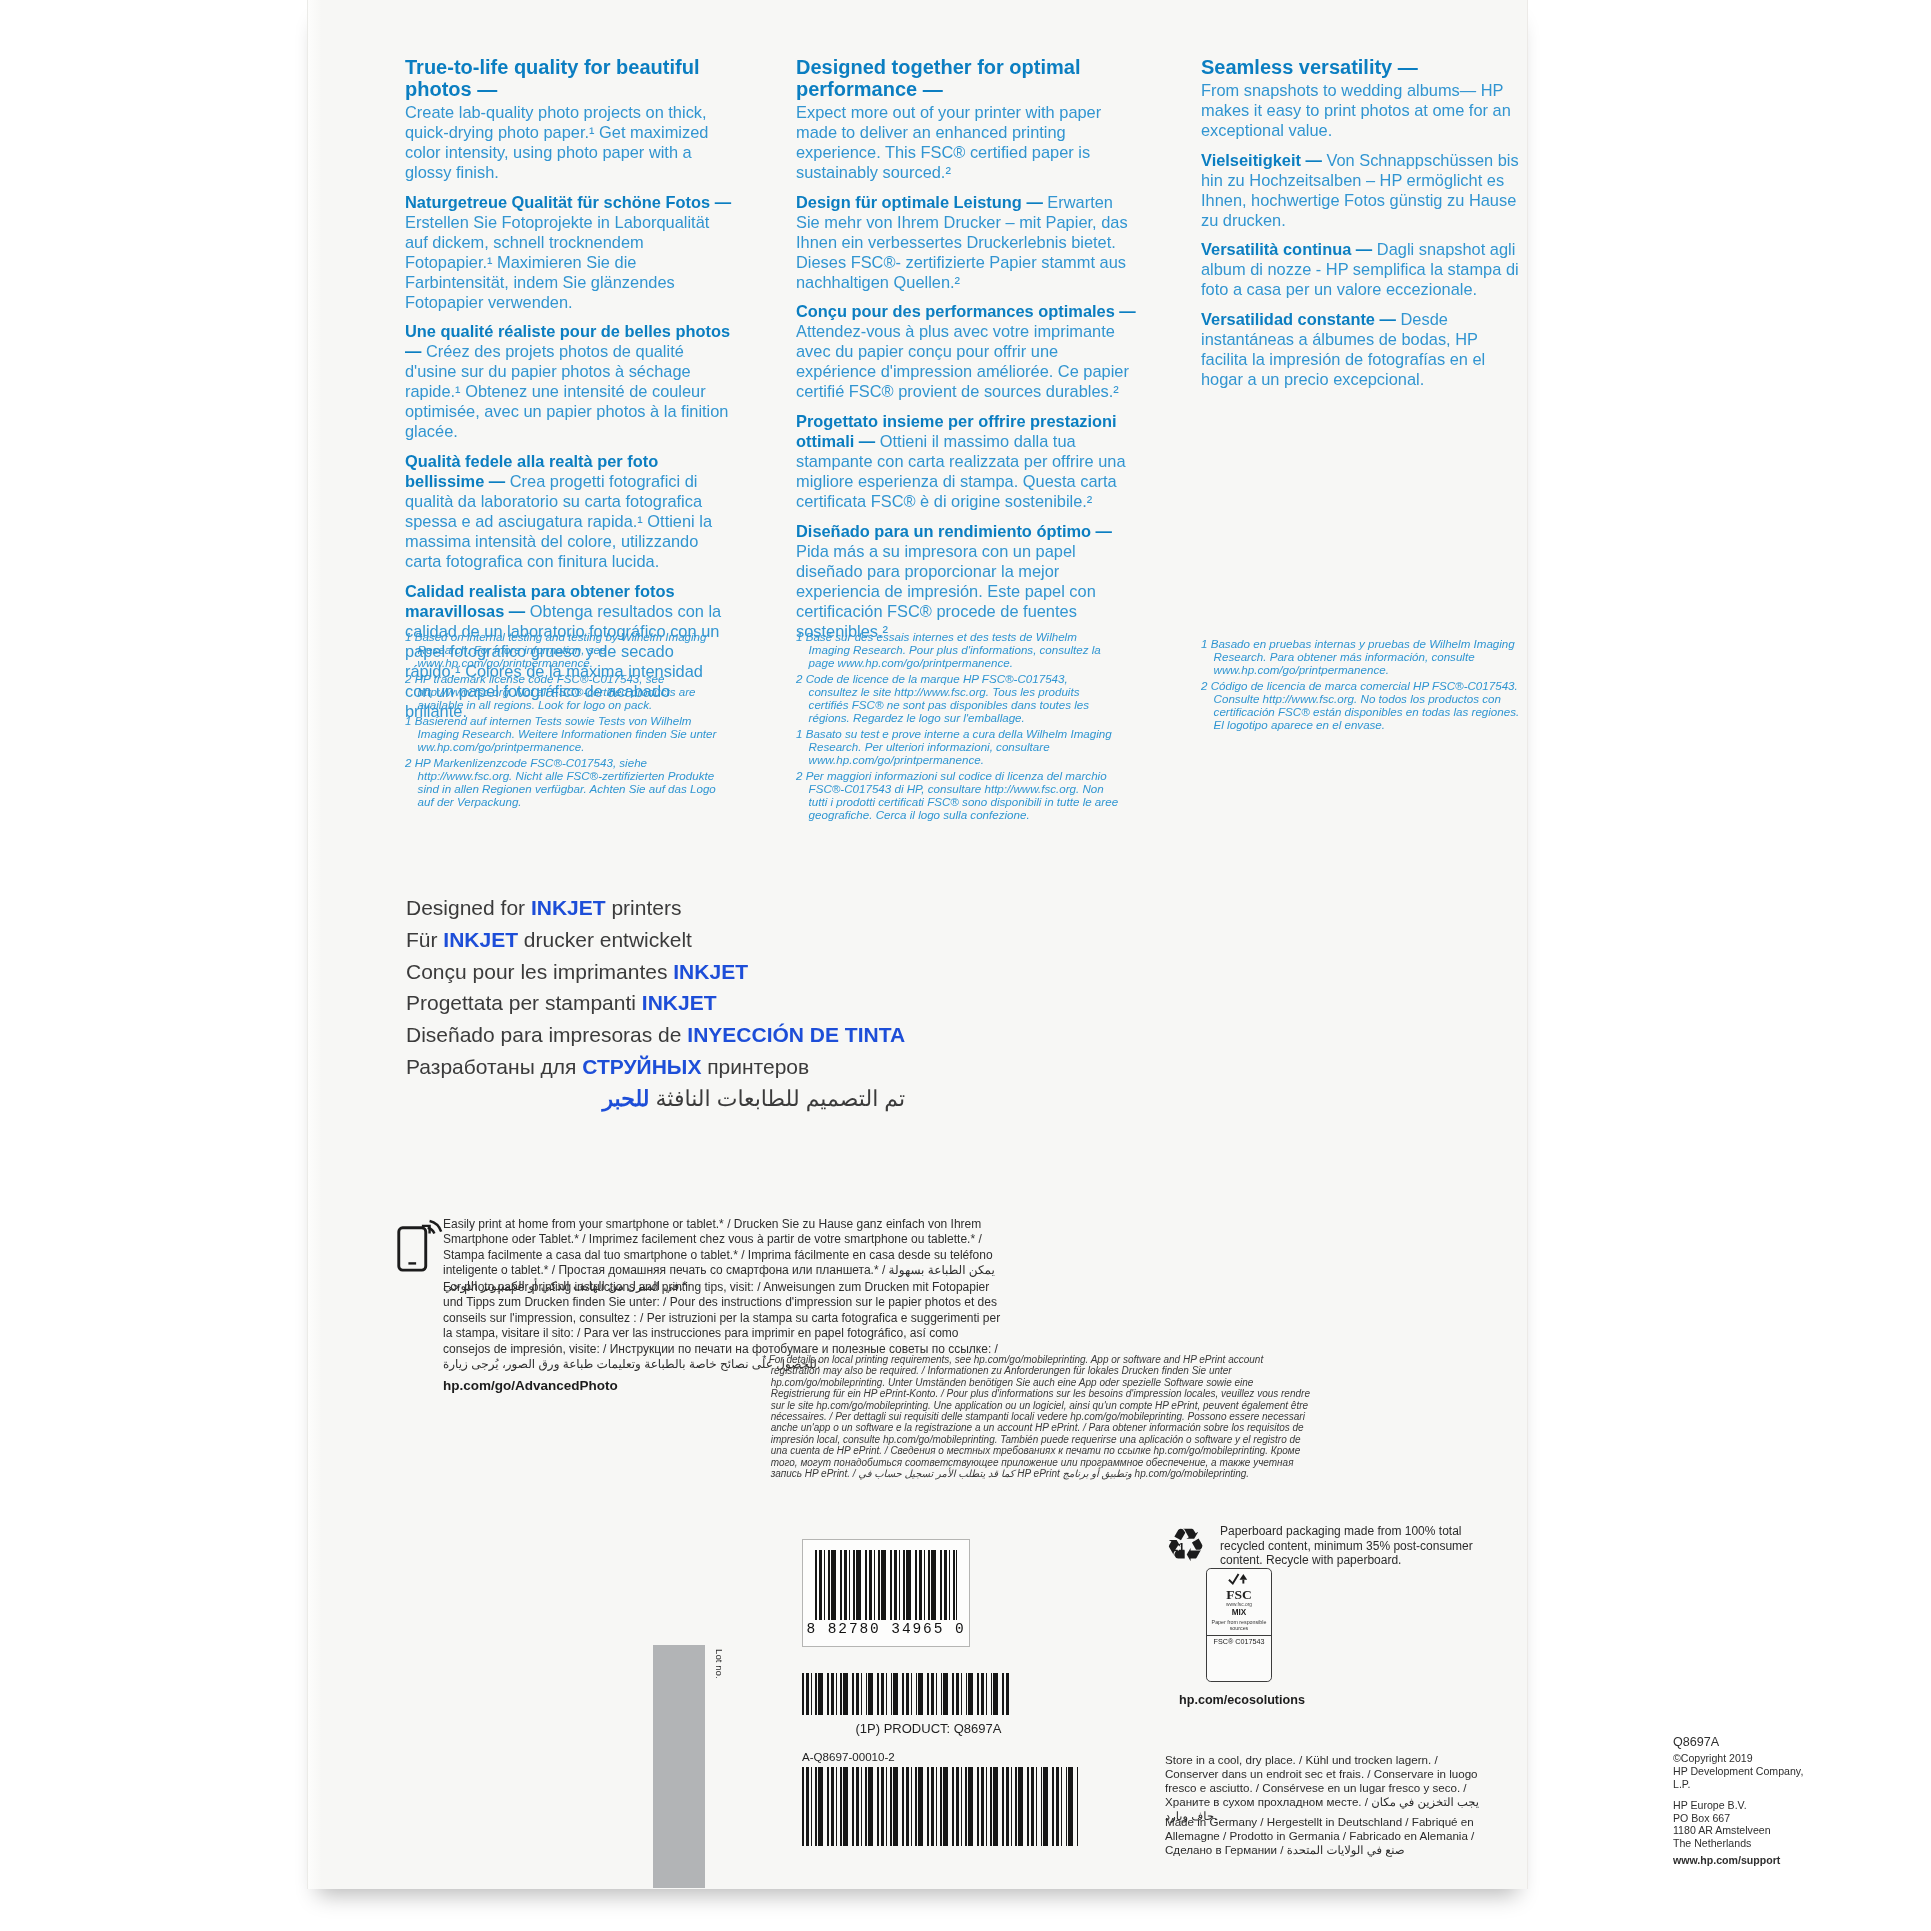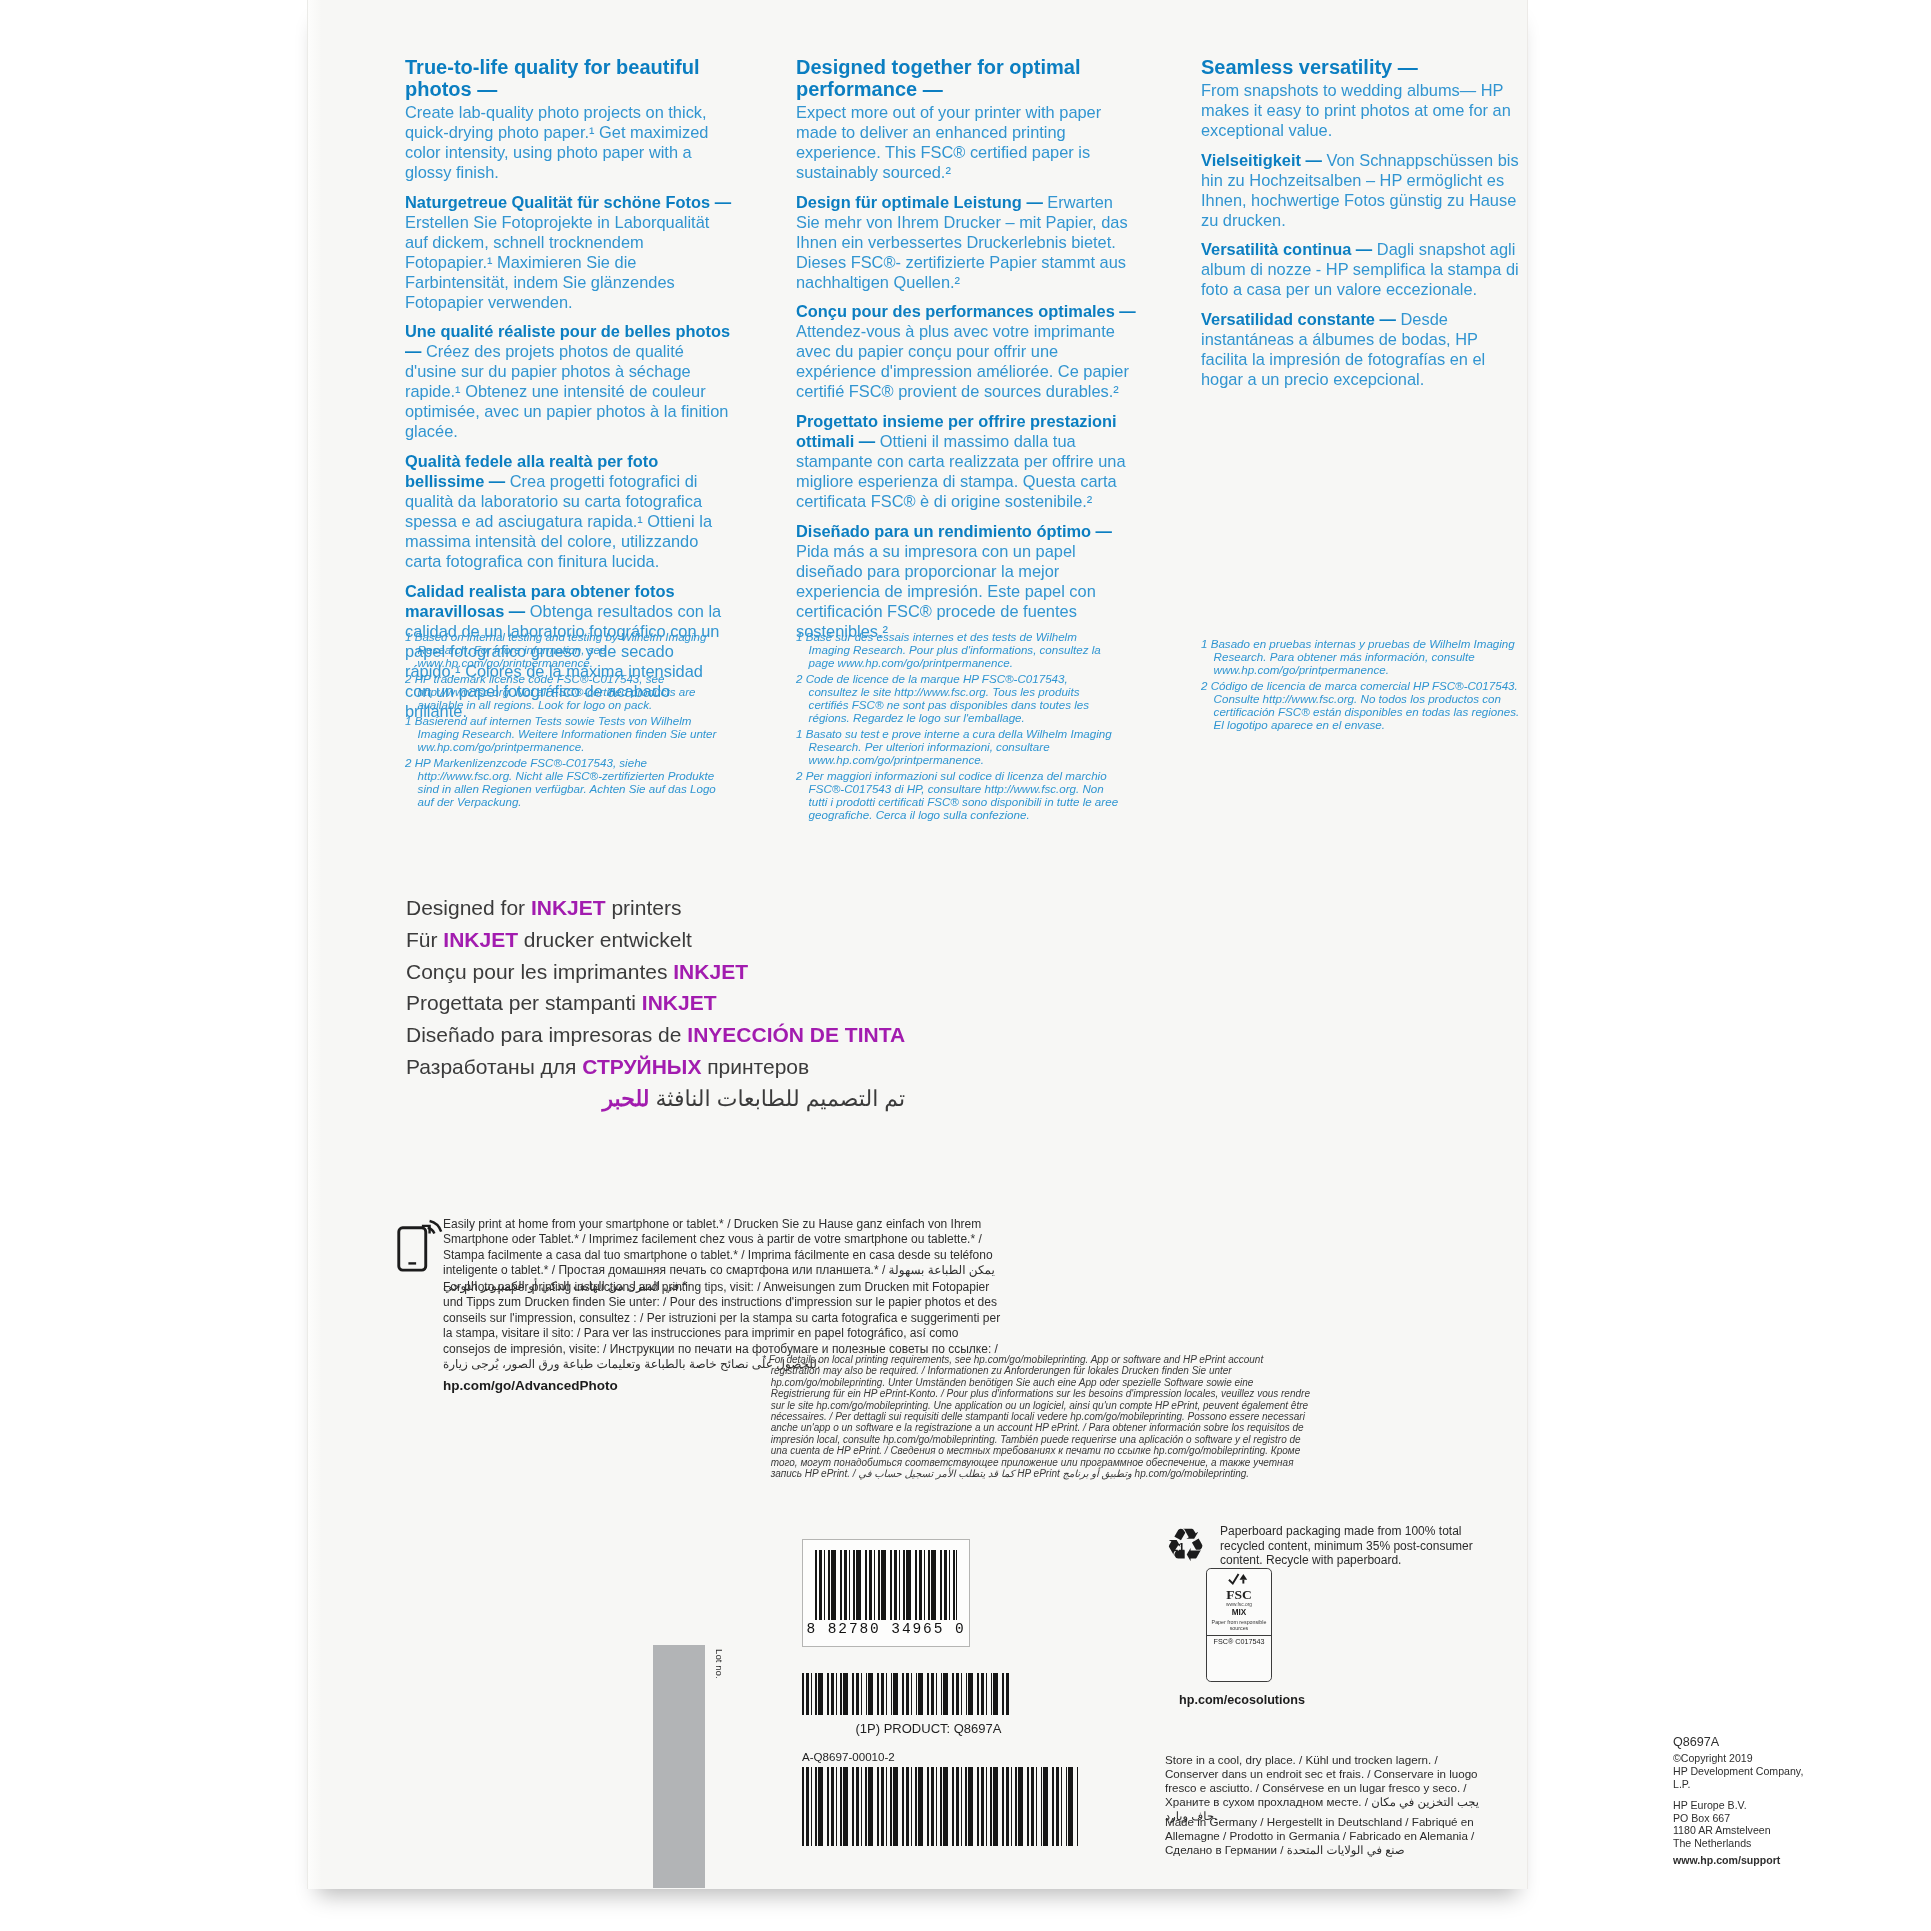--- a/index.html
+++ b/index.html
@@ -14,21 +14,21 @@
   .col{position:absolute;width:328px;color:#3195d1;font-size:16.4px;line-height:20px;}
   .col h3{margin:0 0 1.9px 0;color:#0b7ec1;font-size:20px;line-height:22px;font-weight:bold;}
   .col p{margin:0 0 9.7px 0;}
   .lead{color:#0b7ec1;font-weight:bold;}
   .fnotes{position:absolute;width:323px;color:#2f95d1;font-size:11.6px;line-height:13px;
           font-style:italic;}
   .fnotes div{padding-left:12.6px;text-indent:-12.6px;margin-bottom:2.9px;}
 
   .inkjet{position:absolute;left:406px;top:894px;color:#3b3b3b;font-size:21px;line-height:27px;}
   .inkjet div{margin-bottom:4.8px;}
-  .inkjet b{font-weight:bold;color:#a21caf;}
+  .inkjet b{font-weight:bold;color:#1d4ed8;}
   .inkjet .ar{margin-left:68px;font-size:22px;}
 
   .mob-text{position:absolute;color:#2e2e2e;font-size:12px;line-height:15.4px;width:565px;}
   .mob-link{font-weight:bold;font-size:13.5px;color:#1c1c1c;margin-top:5.8px;}
   .disc{position:absolute;left:454px;top:1354px;width:543px;color:#3a3a3a;font-size:10px;
         line-height:11.4px;font-style:italic;padding-left:8.7px;text-indent:-8.7px;}
 
   .phone-icon{position:absolute;left:390px;top:1217px;}
   .recycle{position:absolute;left:857px;top:1520px;width:46px;height:50px;}
   .recycle .glyph{font-size:46px;line-height:50px;color:#1c1c1c;}

